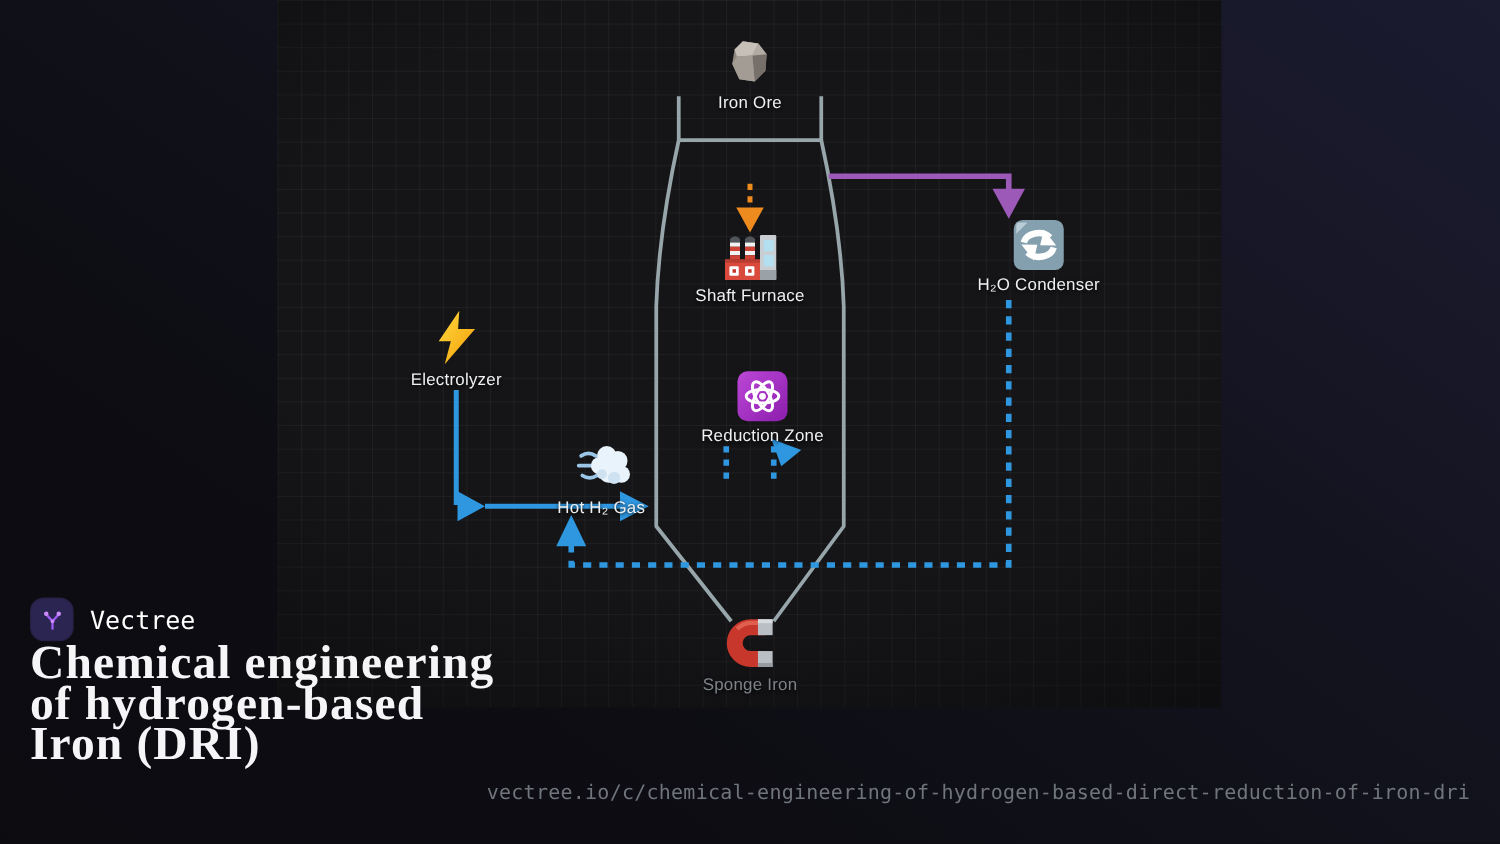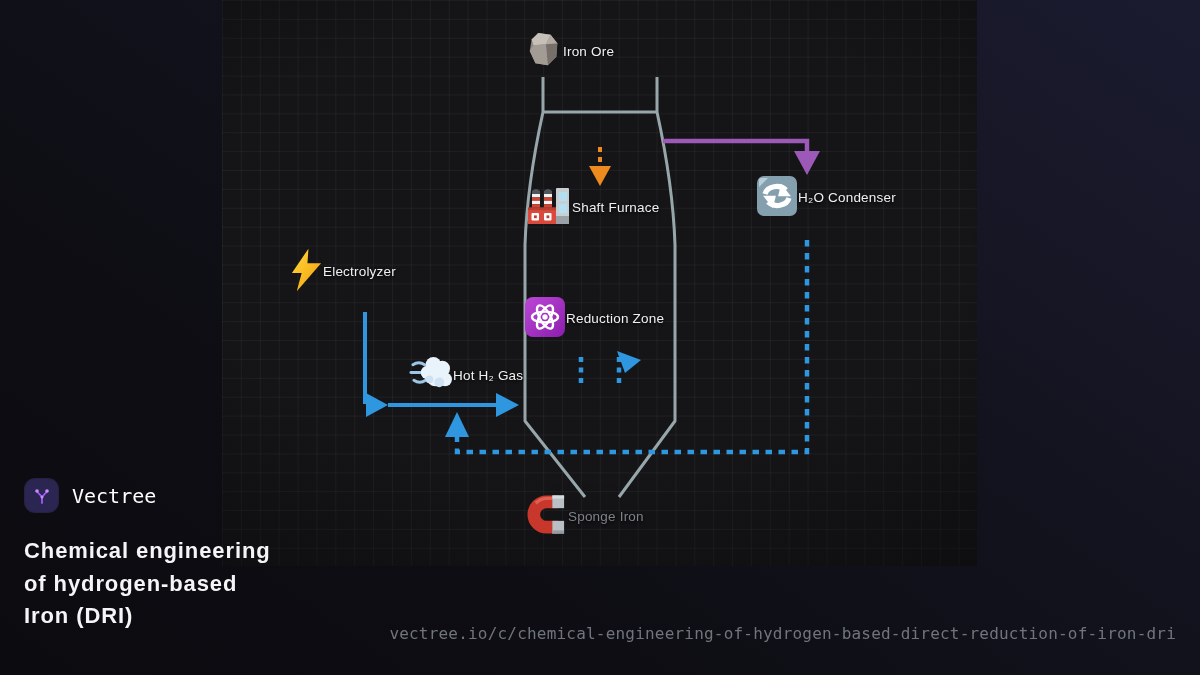--- a/index.html
+++ b/index.html
@@ -7,33 +7,33 @@
          background:linear-gradient(215deg,#1b1b30 0%,#13131f 38%,#0d0d13 70%,#0b0b10 100%);
          font-family:"Liberation Sans","DejaVu Sans",sans-serif;}
   .canvas{position:absolute;left:222px;top:0;width:755px;height:566px;background:#151517;
           background-image:
             linear-gradient(rgba(255,255,255,0.045) 1px, transparent 1px),
             linear-gradient(90deg, rgba(255,255,255,0.045) 1px, transparent 1px);
           background-size:18.9px 18.9px;z-index:1;}
   .canvas::after{content:"";position:absolute;inset:0;
           background:radial-gradient(95% 80% at 48% 42%, rgba(0,0,0,0) 52%, rgba(7,7,11,0.62) 100%);}
   svg.overlay{position:absolute;left:0;top:0;z-index:2;}
-  .node{position:absolute;width:150px;display:flex;flex-direction:row;align-items:center;z-index:3;}
+  .node{position:absolute;width:150px;display:flex;flex-direction:column;align-items:center;z-index:3;justify-content:center;}
   .node .label{margin-top:3px;font-size:13.5px;color:#eef0f2;letter-spacing:0.2px;
                text-shadow:0 1px 3px rgba(0,0,0,0.9);white-space:nowrap;}
   .node .label.muted{color:#7e8388;}
   .icon{line-height:0;}
   .branding{position:absolute;left:25px;top:479px;display:flex;align-items:center;gap:14px;z-index:4;}
   .logo{width:33px;height:33px;border-radius:10px;background:#2a2551;display:flex;align-items:center;
         justify-content:center;box-shadow:0 0 0 1px rgba(130,90,220,0.25);}
   .brand-name{font-family:"DejaVu Sans Mono","Liberation Mono",monospace;font-weight:normal;
               font-size:20px;color:#ffffff;}
-  .poster-title{position:absolute;left:24px;top:535px;z-index:4;
-              font-family:Liberation Sans, sans-serif;font-weight:bold;
-              font-size:22px;line-height:32.5px;letter-spacing:0.9px;color:#f5f5f7;}
+  .poster-title{position:absolute;left:24px;top:514px;z-index:4;
+              font-family:Liberation Serif, serif;font-weight:bold;
+              font-size:38px;line-height:32.5px;letter-spacing:0.9px;color:#f5f5f7;}
   .poster-title span{display:block;}
   .footer-url{position:absolute;right:24px;top:624px;z-index:4;
               font-family:"DejaVu Sans Mono","Liberation Mono",monospace;
               font-size:16px;color:#70757c;letter-spacing:0.2px;}
 </style>
 </head>
 <body>
 
 <div class="stage">
 
@@ -112,21 +112,21 @@
         <rect x="3" y="22.6" width="28" height="2.6" fill="#ba3d31"></rect>
         <rect x="6.5" y="28" width="7.5" height="7.5" rx="1" fill="#ffffff"></rect>
         <rect x="9" y="30.4" width="2.8" height="2.8" fill="#c43a2e"></rect>
         <rect x="19" y="28" width="7.5" height="7.5" rx="1" fill="#ffffff"></rect>
         <rect x="21.5" y="30.4" width="2.8" height="2.8" fill="#c43a2e"></rect>
       </svg>
     </div>
     <div class="label">Shaft Furnace</div>
   </div>
 
-  <div class="node" style="left:524px;top:296px;">
+  <div class="node" style="left:524px;top:296px;padding-left:11px;">
     <div class="icon">
       <svg width="42" height="42" viewBox="0 0 42 42">
         <defs>
           <linearGradient id="pg" x1="0" y1="0" x2="1" y2="1">
             <stop offset="0" stop-color="#bc47d7"></stop>
               <stop offset="1" stop-color="#8c1ead"></stop>
           </linearGradient>
         </defs>
         <rect x="1" y="1" width="40" height="40" rx="8" fill="url(#pg)"></rect>
         <g stroke="#ffffff" stroke-width="2.4" fill="none">

